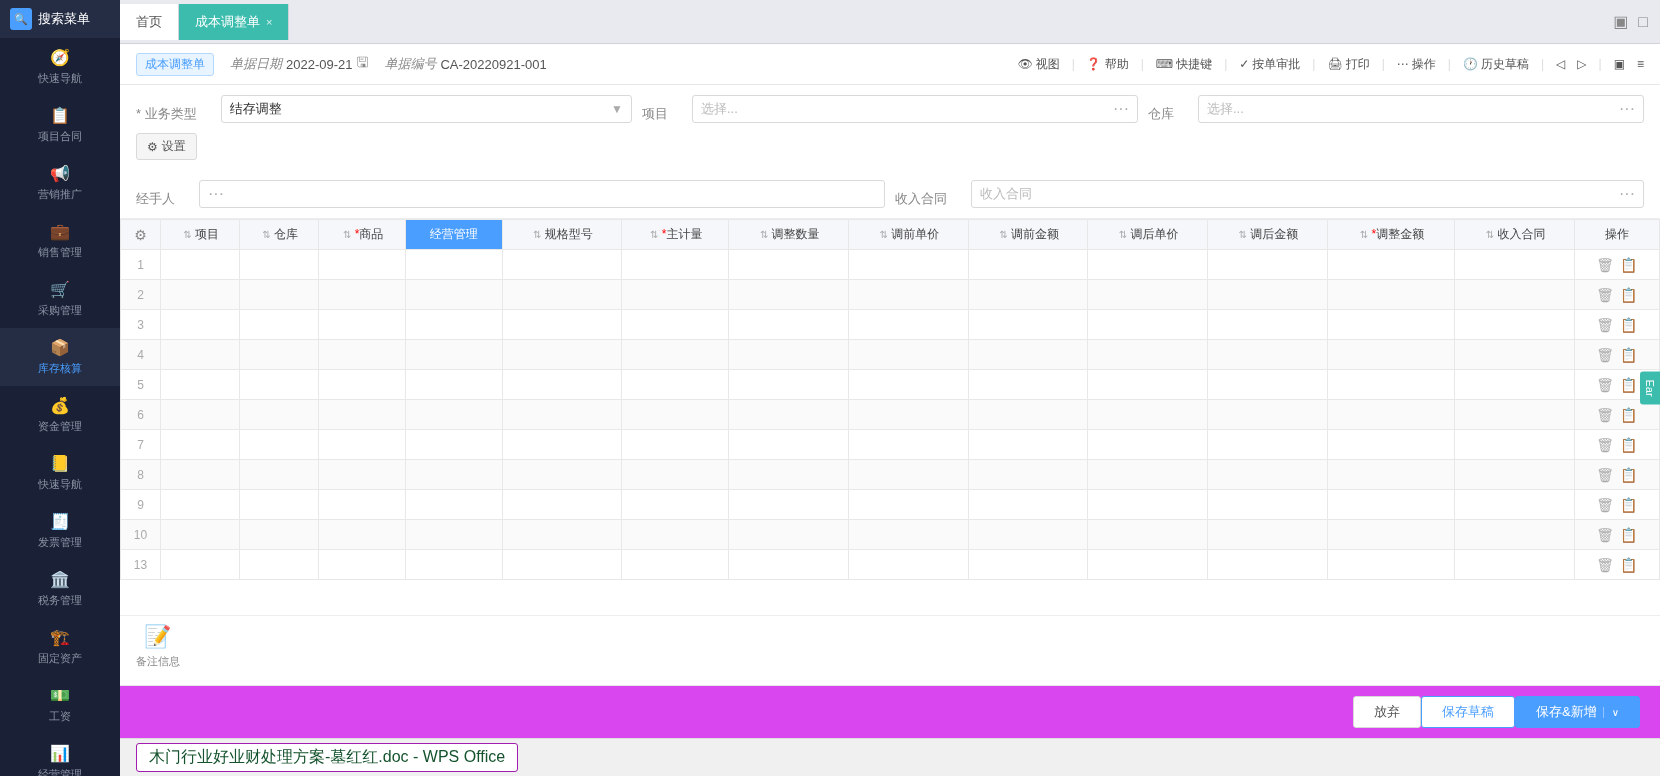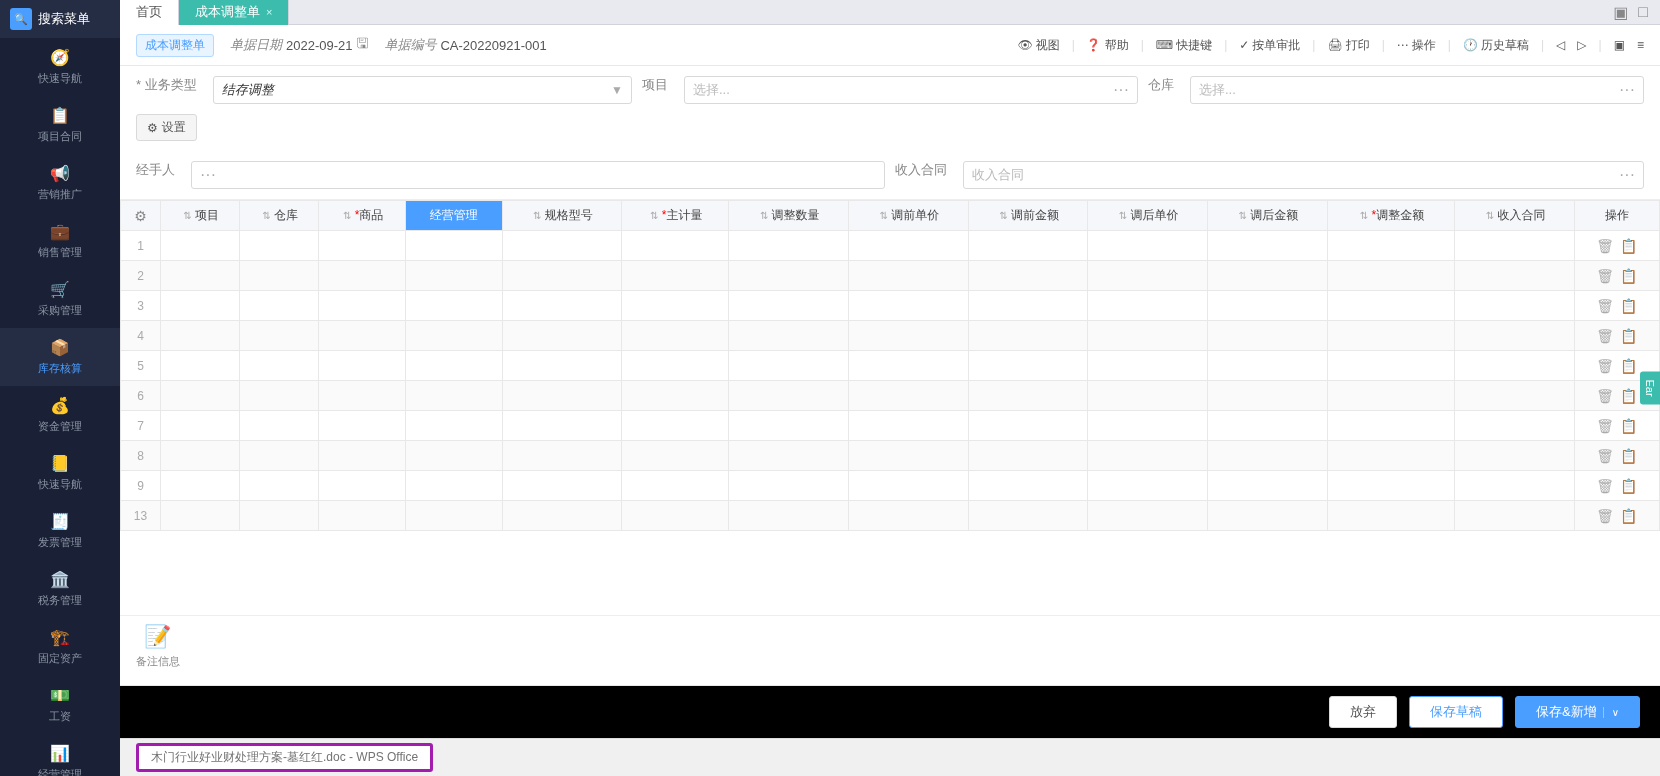--- a/index.html
+++ b/index.html
@@ -13,21 +13,21 @@
     .sidebar-search { background: #252d45; padding: 8px 10px; display: flex; align-items: center; gap: 6px; cursor: pointer; color: #fff; font-size: 13px; }
     .sidebar-search .search-icon-box { background: #4a9eff; border-radius: 3px; width: 22px; height: 22px; display: flex; align-items: center; justify-content: center; color: #fff; font-size: 11px; }
     .sidebar-item { display: flex; flex-direction: column; align-items: center; padding: 10px 5px; cursor: pointer; color: #8a95a5; font-size: 11px; gap: 4px; }
     .sidebar-item.active { background: #252d45; color: #4a9eff; }
     .sidebar-item .icon { font-size: 16px; }
 
     
     .main-area { flex: 1; display: flex; flex-direction: column; overflow: hidden; }
 
     
-    .tab-bar { background: #e8eaf0; display: flex; align-items: center; border-bottom: 1px solid #d0d3db; padding: 0; height: 25px; }
+    .tab-bar { background: #e8eaf0; display: flex; align-items: center; border-bottom: 1px solid #d0d3db; padding: 0; height: 44px; }
     .tab { padding: 8px 16px; cursor: pointer; font-size: 13px; color: #555; display: flex; align-items: center; gap: 6px; height: 36px; border-right: 1px solid #d0d3db; }
     .tab.active { background: #3bbcac; color: #fff; }
     .tab .close-btn { font-size: 11px; opacity: 0.8; }
     .tab.home { background: #fff; }
     .tab-extra { margin-left: auto; display: flex; align-items: center; gap: 2px; padding-right: 8px; }
     .tab-extra span { font-size: 16px; cursor: pointer; color: #888; padding: 2px 4px; }
 
     
     .form-container { background: #fff; flex: 1; overflow: hidden; display: flex; flex-direction: column; }
 
@@ -36,21 +36,21 @@
     .form-title-tag { background: #e8f4ff; color: #4a9eff; border: 1px solid #b3d9ff; padding: 2px 8px; border-radius: 3px; font-size: 12px; }
     .form-meta { display: flex; align-items: center; gap: 4px; font-size: 13px; color: #555; }
     .form-meta .label { color: #888; font-style: italic; }
     .form-meta .save-icon { color: #888; cursor: pointer; font-size: 14px; }
     .form-toolbar { margin-left: auto; display: flex; align-items: center; gap: 12px; font-size: 12px; color: #555; }
     .form-toolbar span { cursor: pointer; display: flex; align-items: center; gap: 3px; }
     .toolbar-divider { color: #ddd; }
 
     
     .form-fields { padding: 10px 16px; border-bottom: 1px solid #eee; display: flex; flex-wrap: wrap; gap: 10px; flex-shrink: 0; }
-    .field-row { display: flex; align-items: flex-start; gap: 16px; min-width: 380px; flex: 1; }
+    .field-row { display: flex; align-items: flex-end; gap: 24px; min-width: 380px; flex: 1; }
     .field-label { color: #888; font-size: 13px; white-space: nowrap; }
     .field-input { flex: 1; border: 1px solid #d9d9d9; border-radius: 3px; padding: 4px 8px; font-size: 13px; color: #333; display: flex; align-items: center; justify-content: space-between; min-height: 28px; cursor: pointer; }
     .field-input .dots { color: #aaa; font-size: 16px; }
     .field-input .arrow { color: #aaa; font-size: 12px; }
     .field-input .value { color: #333; }
     .field-input.has-value { background: #fff; }
     .settings-btn { background: #f5f5f5; border: 1px solid #d9d9d9; border-radius: 3px; padding: 4px 10px; cursor: pointer; display: flex; align-items: center; gap: 4px; font-size: 12px; color: #555; white-space: nowrap; }
 
     
     .table-container { flex: 1; overflow-y: auto; overflow-x: hidden; }
@@ -70,23 +70,23 @@
     
     .sort-icon { color: #aaa; font-size: 10px; margin-left: 2px; cursor: pointer; }
 
     
     .notes-area { border-top: 1px solid #eee; padding: 8px 16px; display: flex; gap: 12px; align-items: flex-start; flex-shrink: 0; min-height: 70px; }
     .notes-icon-box { display: flex; flex-direction: column; align-items: center; gap: 4px; color: #888; font-size: 11px; }
     .notes-icon { font-size: 22px; color: #4a9eff; }
     .notes-input { flex: 1; border: none; outline: none; font-size: 13px; color: #bbb; padding: 4px 0; resize: none; background: transparent; }
 
     
-    .bottom-bar { background: #000000; border-top: 1px solid #e8e8e8; padding: 10px 20px; display: flex; align-items: center; justify-content: flex-end; gap: 12px; flex-shrink: 0; }
+    .bottom-bar { background: #d946ef; border-top: 1px solid #e8e8e8; padding: 10px 20px; display: flex; align-items: center; justify-content: flex-end; gap: 0; flex-shrink: 0; }
     .taskbar { background: #f0f0f0; padding: 4px 16px; border-top: 1px solid #ddd; display: flex; align-items: center; flex-shrink: 0; }
-    .taskbar-item { background: #fff; border: 3px solid #a21caf; border-radius: 3px; padding: 3px 12px; font-size: 12px; color: #737373; cursor: pointer; }
+    .taskbar-item { background: #fff; border: 1px solid #a21caf; border-radius: 3px; padding: 3px 12px; font-size: 16px; color: #14532d; cursor: pointer; }
 
     .btn { padding: 6px 20px; border-radius: 3px; cursor: pointer; font-size: 13px; border: 1px solid; }
     .btn-default { background: #fff; border-color: #d9d9d9; color: #555; }
     .btn-outline { background: #fff; border-color: #4a9eff; color: #4a9eff; }
     .btn-primary { background: #4a9eff; border-color: #4a9eff; color: #fff; display: flex; align-items: center; gap: 6px; }
     .btn-primary .arrow-down { font-size: 10px; border-left: 1px solid rgba(255,255,255,0.4); padding-left: 8px; }
 
     
     .right-indicator { position: fixed; right: 0; top: 50%; transform: translateY(-50%); background: #3bbcac; color: #fff; writing-mode: vertical-rl; padding: 8px 4px; font-size: 11px; border-radius: 3px 0 0 3px; cursor: pointer; z-index: 100; }
 
@@ -230,21 +230,21 @@
           <span>▷</span>
           <span class="toolbar-divider">|</span>
           <span>▣</span>
           <span>≡</span>
         </div>
       </div>
 
       <div class="form-fields">
         <div class="field-row">
           <span class="field-label">* 业务类型</span>
-          <div class="field-input has-value" style="min-width:200px;font-style:italic;">
+          <div class="field-input has-value" style="min-width:200px;">
             <span class="value">结存调整</span>
             <span class="arrow">▼</span>
           </div>
         </div>
         <div class="field-row">
           <span class="field-label">项目</span>
           <div class="field-input" style="min-width:220px;">
             <span class="value" style="color:#bbb;">选择...</span>
             <span class="dots">···</span>
           </div>
@@ -501,20 +501,42 @@
       <td></td>
       <td>
         <div class="action-cell">
           <span class="action-icon">🗑</span>
           <span class="action-icon">📋</span>
         </div>
       </td>
     </tr>
               <tr>
       <td class="row-num">9</td>
+      <td></td>
+      <td></td>
+      <td></td>
+      <td></td>
+      <td></td>
+      <td></td>
+      <td></td>
+      <td></td>
+      <td></td>
+      <td></td>
+      <td></td>
+      <td></td>
+      <td></td>
+      <td>
+        <div class="action-cell">
+          <span class="action-icon">🗑</span>
+          <span class="action-icon">📋</span>
+        </div>
+      </td>
+    </tr>
+              <tr>
+      <td class="row-num">10</td>
       <td></td>
       <td></td>
       <td></td>
       <td></td>
       <td></td>
       <td></td>
       <td></td>
       <td></td>
       <td></td>
       <td></td>

